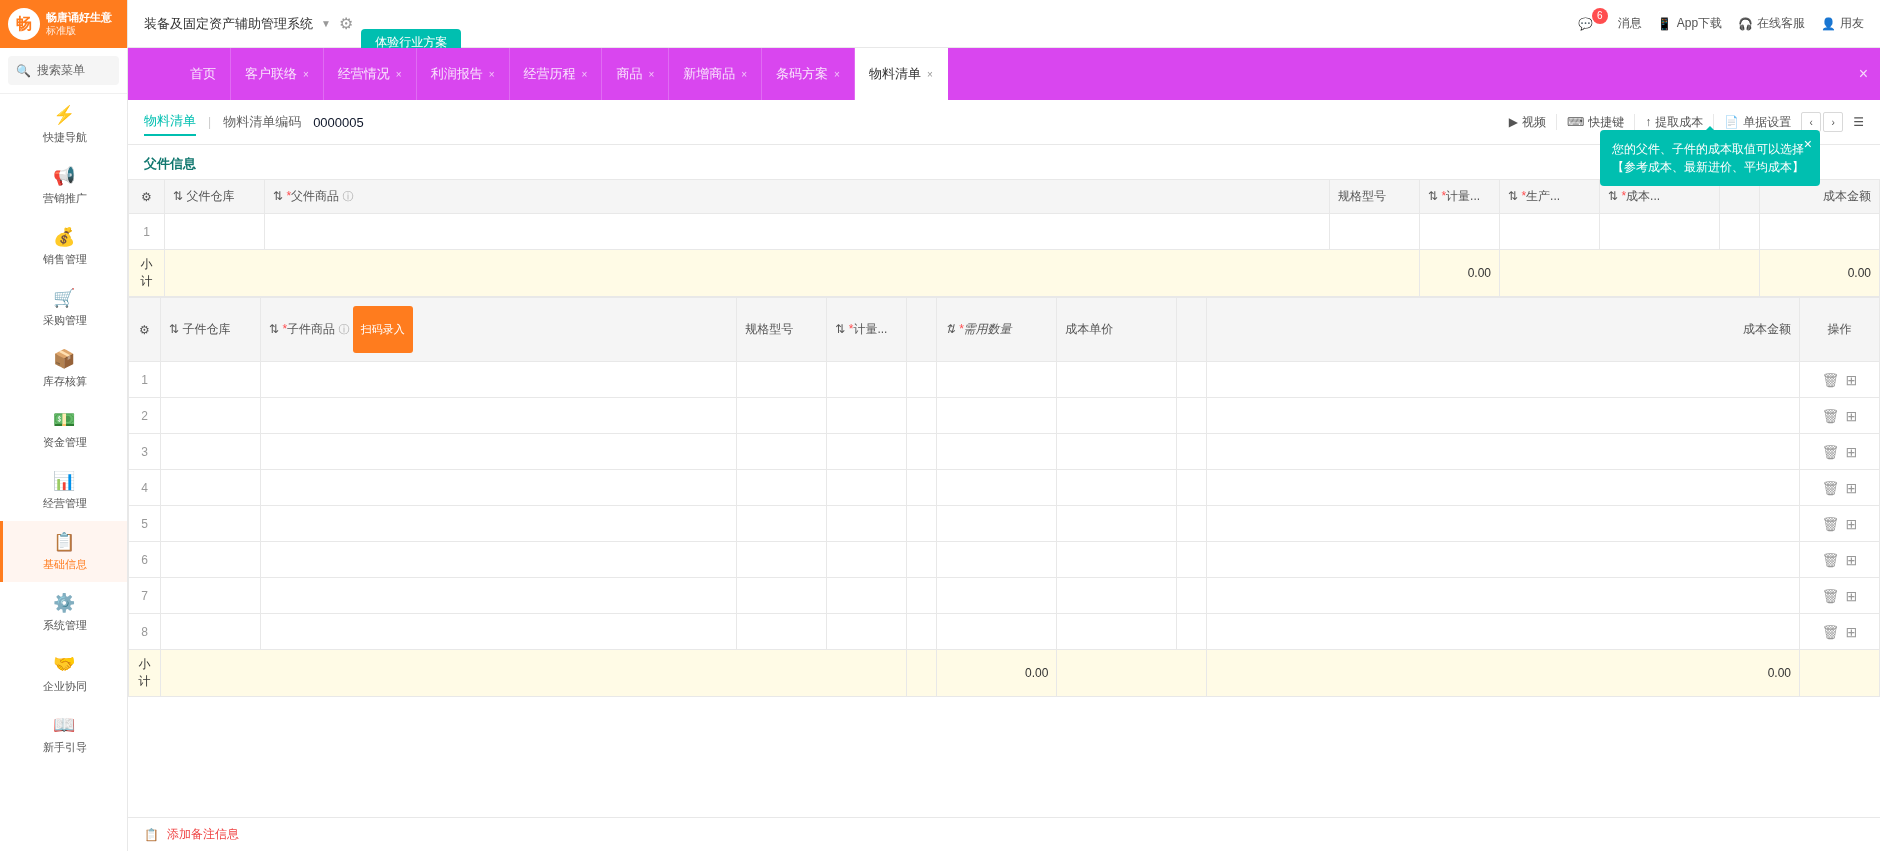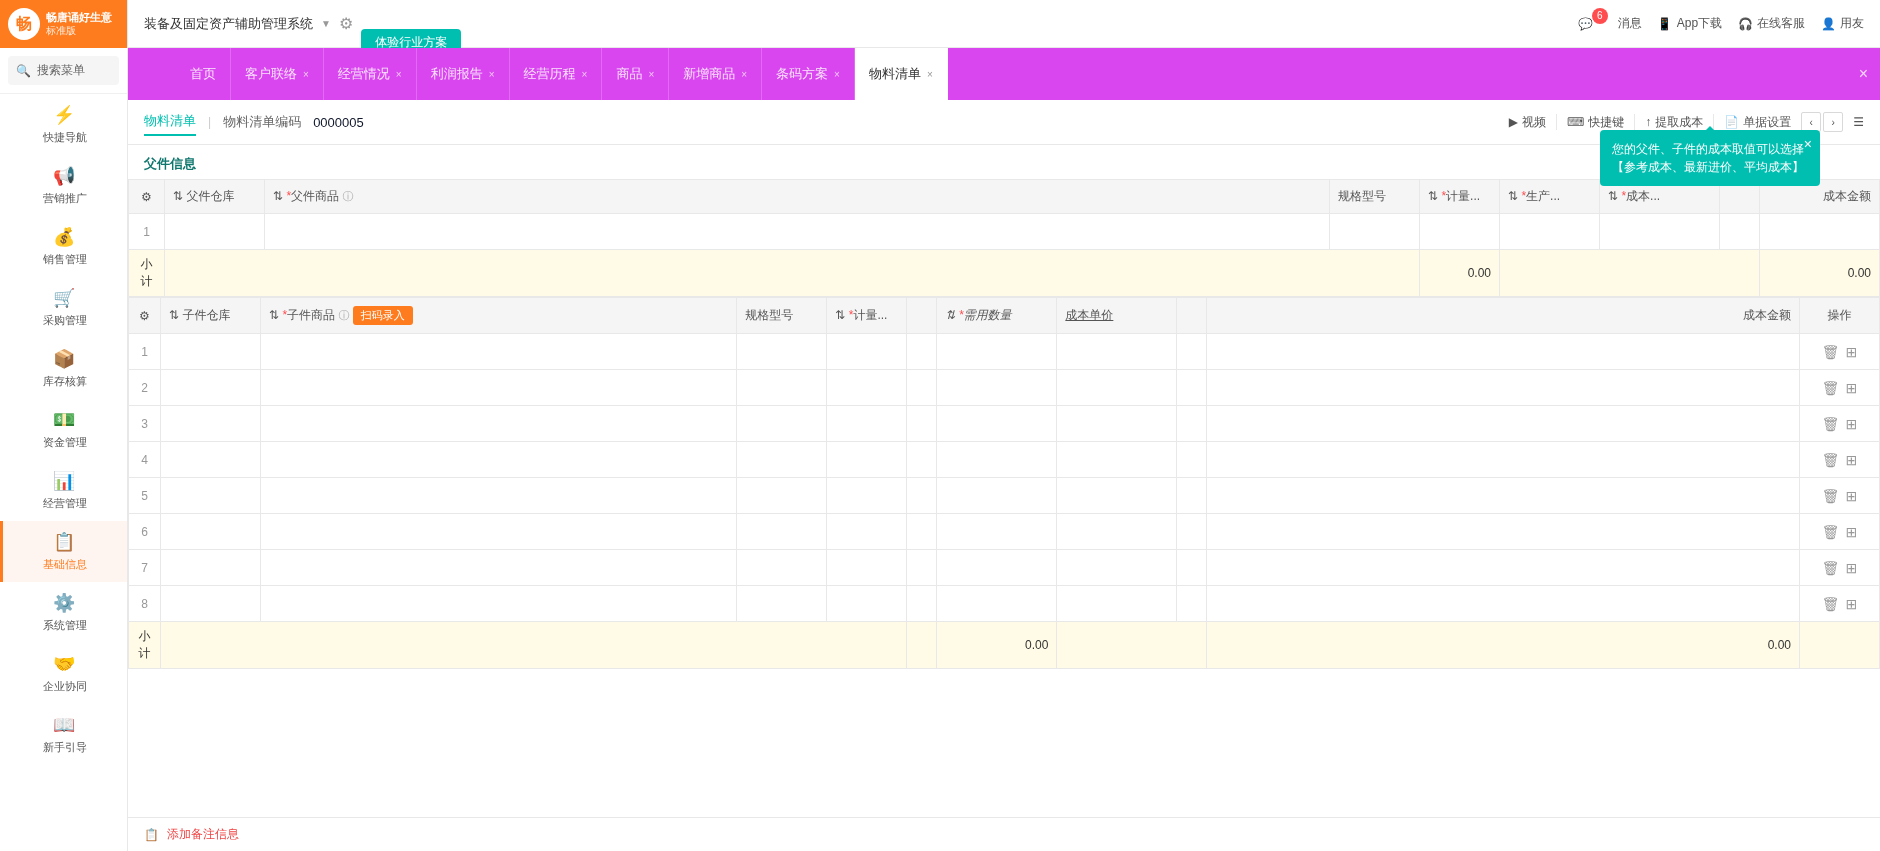--- a/index.html
+++ b/index.html
@@ -253,21 +253,21 @@
       left: 50%;
       transform: translateX(-50%);
       border: 4px solid transparent;
       border-bottom-color: #00bfb0;
     }
 
     .scan-btn {
       background: #ff7c1e;
       color: #fff;
       border: none;
-      padding: 2px 8px;
+      padding: 16px 8px;
       border-radius: 3px;
       font-size: 11px;
       cursor: pointer;
     }
 
     .action-icons { display: flex; gap: 6px; justify-content: center; }
     .action-icon { cursor: pointer; color: #999; font-size: 14px; }
 
     .bottom-bar {
       background: #fff;
@@ -307,21 +307,21 @@
     .col-unit { width: 80px; }
     .col-prod { width: 100px; }
     .col-cost { width: 120px; }
     .col-cost-amount { width: 120px; text-align: right; }
 
     .child-col-warehouse { width: 100px; }
     .child-col-product { min-width: 160px; }
     .child-col-spec { width: 90px; }
     .child-col-unit { width: 80px; }
     .child-col-qty { width: 120px; font-style: italic; }
-    .child-col-unit-cost { width: 120px; text-decoration: underline; }
+    .child-col-unit-cost { width: 120px; }
     .child-col-amount { min-width: 200px; text-align: right; }
     .child-col-action { width: 80px; text-align: center; }
 
     .text-right { text-align: right; }
     .text-center { text-align: center; }
 
     .toolbar-divider { width: 1px; height: 16px; background: #e8e8e8; }
   </style>
 </head>
 <body>

